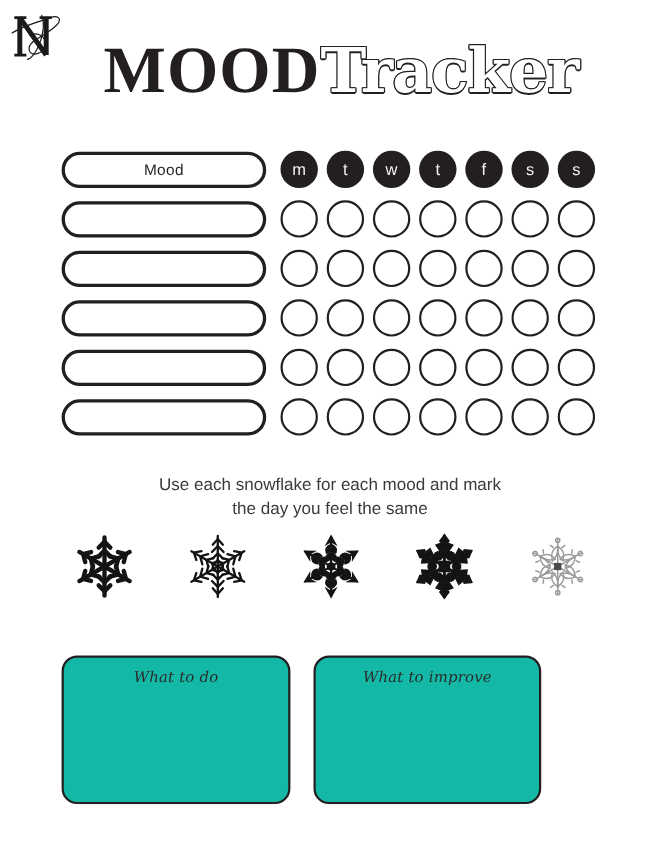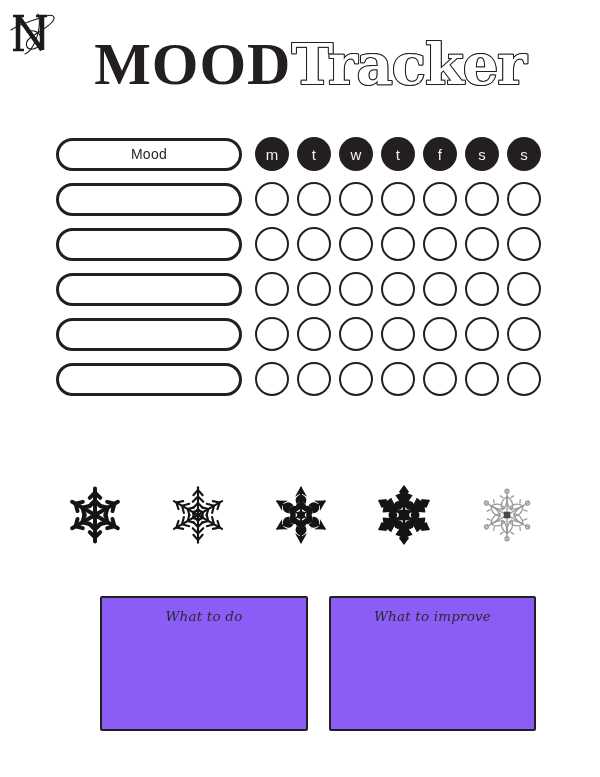--- a/index.html
+++ b/index.html
@@ -136,23 +136,22 @@
   .flake { width: 66px; height: 66px; }
 
   
   .note-box {
     position: absolute;
     top: 596px;
     width: 208px;
     height: 135px;
     box-sizing: border-box;
     border: 2.5px solid #231f20;
-    border-radius: 2px;
-    background: #8b5cf6;
-    margin-left: 44px;
+    border-radius: 14px;
+    background: #14b8a6;
   }
   #note-left  { left: 56px; }
   #note-right { left: 285px; width: 207px; }
   .note-title {
     position: absolute;
     top: 10px;
     left: 0;
     width: 100%;
     text-align: center;
     font-family: "DejaVu Serif", serif;
@@ -284,20 +283,22 @@
       <div class="cell hollow"></div>
       <div class="cell hollow"></div>
       <div class="cell hollow"></div>
       <div class="cell hollow"></div>
     </div>
   </div>
 
 </div>
 
 <div id="instruction">
+  <span>Use each snowflake for each mood and mark</span>
+  <span class="l2">the day you feel the same</span>
 </div>
 
 <div id="snowflakes">
 
   <svg class="flake" viewBox="0 0 100 100" xmlns="http://www.w3.org/2000/svg">
     <g stroke="#141414" stroke-width="6" stroke-linecap="round" fill="none">
       <g id="f1arm">
         <line x1="50" y1="50" x2="50" y2="10"></line>
         <path d="M50 16 L42 24 M50 16 L58 24"></path>
         <path d="M50 28 L41 37 M50 28 L59 37"></path>

